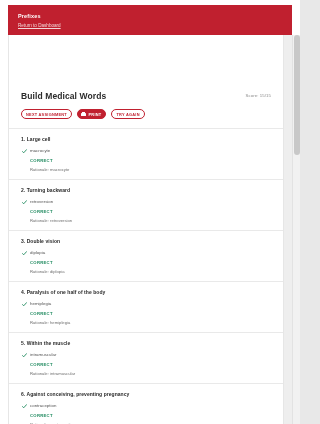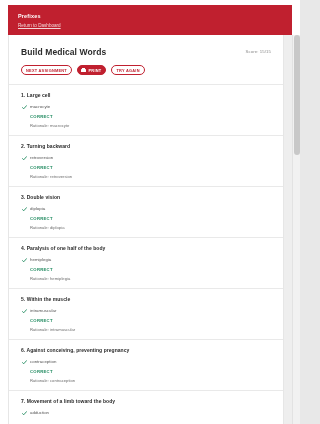--- a/index.html
+++ b/index.html
@@ -106,20 +106,21 @@
     width: 276px;
     min-height: 389px;
     background: #ffffff;
     border-left: 1px solid #e6e6e6;
     border-right: 1px solid #e6e6e6;
   }
 
   .card-head {
     position: relative;
     padding: 12px 12px 0 12px;
+    margin-top: 44px;
   }
   .card-title {
     font-size: 8.5px;
     font-weight: bold;
     color: #2b2b2b;
     letter-spacing: 0.1px;
   }
   .score-label {
     position: absolute;
     right: 12px;

